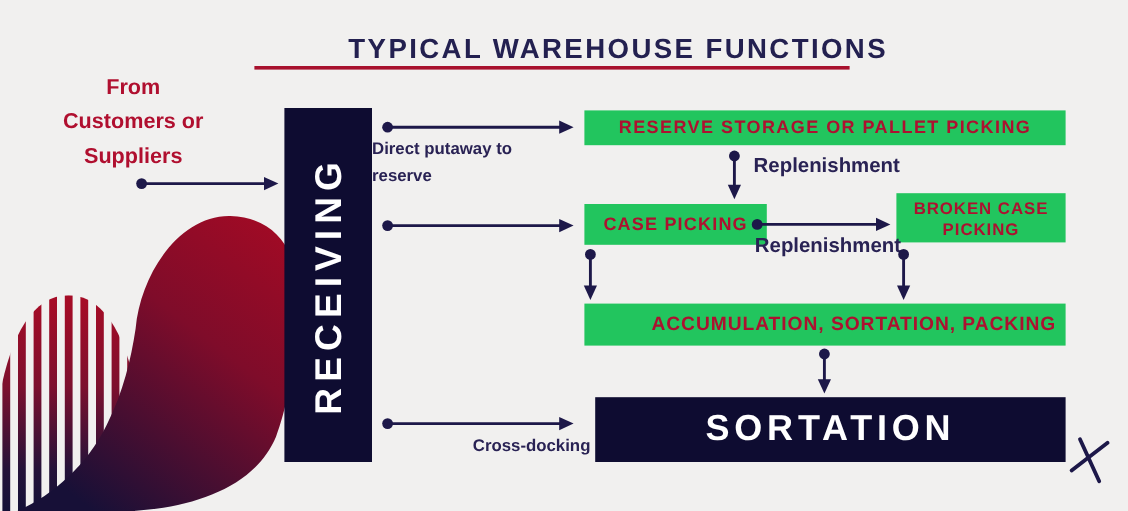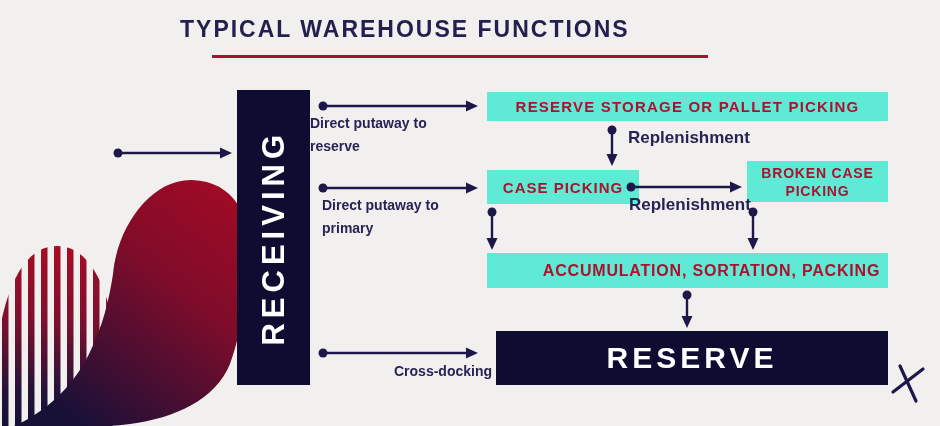--- a/index.html
+++ b/index.html
@@ -6,37 +6,37 @@
   html,body { width:940px; height:426px; }
   body { font-family:"Liberation Sans", sans-serif; background:#e9e8e7; }
   .canvas {
     position:relative; width:940px; height:426px;
     background:#f1f0ef; overflow:hidden;
   }
   .abs { position:absolute; }
 
   
   .title {
-    left:180px; top:16px; width:560px; text-align:left;
+    left:180px; top:27px; width:560px; text-align:right;
     font-size:23px; font-weight:bold; letter-spacing:2px;
     color:#232050;
   }
   .title-rule { left:212px; top:55px; width:496px; height:3px; background:#a8112d; }
 
   
   .source {
     left:28px; top:58px; width:166px; text-align:center;
     color:#b00f2f; font-size:18px; font-weight:bold; line-height:29px;
   }
   .source span { display:block; }
 
   
   .node { display:flex; align-items:center; justify-content:center; text-align:center; }
   .gray-node {
-    background:#5eead4; color:#ad1130; font-weight:bold;
+    background:#22c55e; color:#ad1130; font-weight:bold;
   }
   .navy-node { background:#0e0c31; color:#ffffff; font-weight:bold; }
 
   .receiving {
     left:237px; top:90px; width:73px; height:295px;
   }
   .receiving .vtext {
     writing-mode:vertical-rl; transform:rotate(180deg);
     font-size:31px; letter-spacing:5px; font-weight:bold; color:#fff;
     white-space:nowrap;
@@ -99,32 +99,36 @@
          C 215,400 175,418 130,424
          C 90,429 40,427 14,426
          C 42,414 72,389 89,354
          C 103,326 109,300 113,274
          C 117,228 150,179 192,180 Z" fill="url(#blobGrad)"></path>
   </svg>
 
   <div class="abs title">TYPICAL WAREHOUSE FUNCTIONS</div>
   <div class="abs title-rule"></div>
 
+  <div class="abs source">
+    <span>From</span>
+    <span>Customers or</span>
+    <span>Suppliers</span>
+  </div>
 
   <div class="abs node navy-node receiving">
     <span class="vtext">RECEIVING</span>
   </div>
   <div class="abs node gray-node reserve">RESERVE STORAGE OR PALLET PICKING</div>
   <div class="abs node gray-node casepick">CASE PICKING</div>
   <div class="abs node gray-node broken">BROKEN CASE PICKING</div>
   <div class="abs node gray-node accum">ACCUMULATION, SORTATION, PACKING</div>
-  <div class="abs node navy-node shipping">RESERVE</div>
+  <div class="abs node navy-node shipping">SORTATION</div>
 
   <div class="abs edge-label lbl-reserve">Direct putaway to reserve</div>
-  <div class="abs edge-label lbl-primary">Direct putaway to primary</div>
   <div class="abs edge-label lbl-cross">Cross-docking</div>
   <div class="abs edge-label lbl-repl lbl-repl1">Replenishment</div>
   <div class="abs edge-label lbl-repl lbl-repl2">Replenishment</div>
 
   <svg class="layer" width="940" height="426" viewBox="0 0 940 426" stroke="#1d1849" fill="#1d1849" stroke-width="2.4">
 
     <g>
       <circle cx="118" cy="153" r="4.5" stroke="none"></circle>
       <line x1="118" y1="153" x2="222" y2="153"></line>
       <polygon points="232,153 220,147.5 220,158.5" stroke="none"></polygon>

